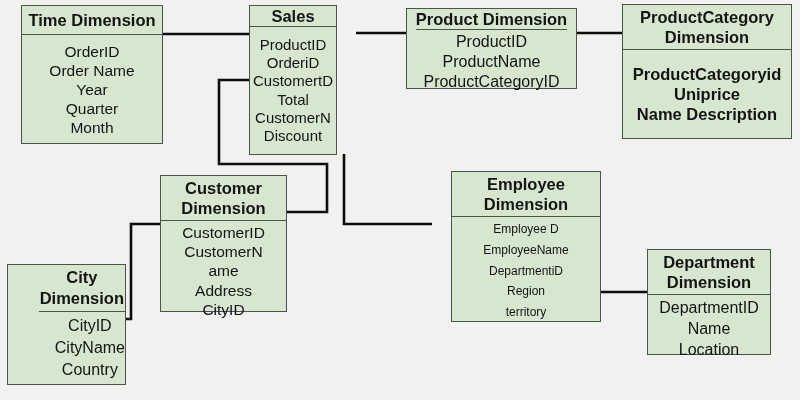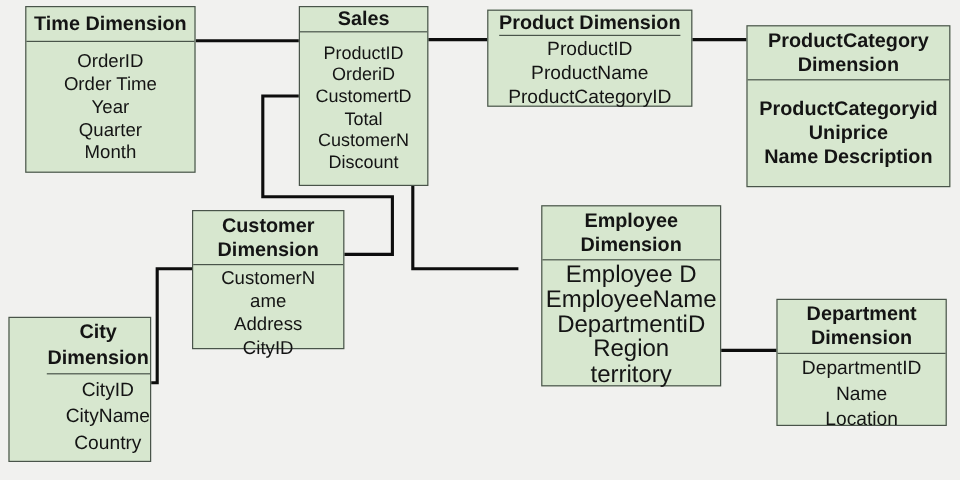--- a/index.html
+++ b/index.html
@@ -61,36 +61,36 @@
     padding: 2px 0;
   }
   .field {
     display: block;
     white-space: nowrap;
   }
 
   
   #e-time              { left: 21px;  top: 5px;   width: 142px; height: 139px; }
   #e-time .entity-header { padding: 4px 0; }
-  #e-sales             { left: 249px; top: 5px;   width: 108px; height: 150px; }
+  #e-sales             { left: 249px; top: 5px;   width: 88px; height: 150px; }
   #e-sales .entity-header { padding: 0; }
   #e-sales .entity-body { font-size: 15px; line-height: 18.2px; }
   #e-product           { left: 406px; top: 8px;   width: 171px; height: 81px; align-items: center; }
   #e-product .entity-header { padding: 0; }
   #e-product .entity-body { font-size: 16px; line-height: 20px; }
-  #e-product-category  { left: 622px; top: 21px;   width: 170px; height: 135px; }
+  #e-product-category  { left: 622px; top: 4px;   width: 170px; height: 135px; }
   #e-product-category .entity-body { font-size: 16.5px; line-height: 20px; font-weight: 700; }
-  #e-customer          { left: 160px; top: 175px; width: 127px; height: 116px; }
+  #e-customer          { left: 160px; top: 175px; width: 127px; height: 137px; }
   #e-customer .entity-body { line-height: 19.2px; }
   #e-employee          { left: 431px; top: 171px; width: 150px; height: 151px; margin-left: 20px; }
-  #e-employee .entity-body { font-size: 20px; line-height: 20.8px; }
+  #e-employee .entity-body { font-size: 12px; line-height: 20.8px; }
   #e-city              { left: 7px;   top: 264px; width: 119px; height: 121px; align-items: flex-end; }
   #e-city .entity-header { line-height: 21px; }
   #e-city .entity-body { font-size: 16px; line-height: 22px; }
-  #e-department        { left: 647px; top: 249px; width: 142px; height: 106px; }
+  #e-department        { left: 647px; top: 249px; width: 124px; height: 106px; }
   #e-department .entity-body { font-size: 16px; line-height: 21px; }
 </style>
 </head>
 <body>
 
 <div class="canvas">
 
   <svg class="connector-layer" viewBox="0 0 800 400" xmlns="http://www.w3.org/2000/svg">
     <polyline class="connector" points="163,34 251,34"></polyline>
     <polyline class="connector" points="356,33 408,33"></polyline>
@@ -98,21 +98,21 @@
     <polyline class="connector" points="251,80 219,80 219,164 327,164 327,212 286,212"></polyline>
     <polyline class="connector" points="344,154 344,224 432,224"></polyline>
     <polyline class="connector" points="161,224 131,224 131,319 125,319"></polyline>
     <polyline class="connector" points="556,226 596,226 596,292 648,292"></polyline>
   </svg>
 
   <div class="entity" id="e-time">
     <div class="entity-header">Time Dimension</div>
     <div class="entity-body">
       <span class="field">OrderID</span>
-      <span class="field">Order Time</span>
+      <span class="field">Order Name</span>
       <span class="field">Year</span>
       <span class="field">Quarter</span>
       <span class="field">Month</span>
     </div>
   </div>
 
   <div class="entity" id="e-sales">
     <div class="entity-header">Sales</div>
     <div class="entity-body">
       <span class="field">ProductID</span>
@@ -140,20 +140,21 @@
       <span class="field">ProductCategoryid</span>
       <span class="field">Uniprice</span>
       <span class="field">Name Description</span>
     </div>
   </div>
 
   <div class="entity" id="e-customer">
     <div class="entity-header">Customer
 Dimension</div>
     <div class="entity-body">
+      <span class="field">CustomerID</span>
       <span class="field">CustomerN</span>
       <span class="field">ame</span>
       <span class="field">Address</span>
       <span class="field">CityID</span>
     </div>
   </div>
 
   <div class="entity" id="e-employee">
     <div class="entity-header">Employee
 Dimension</div>

